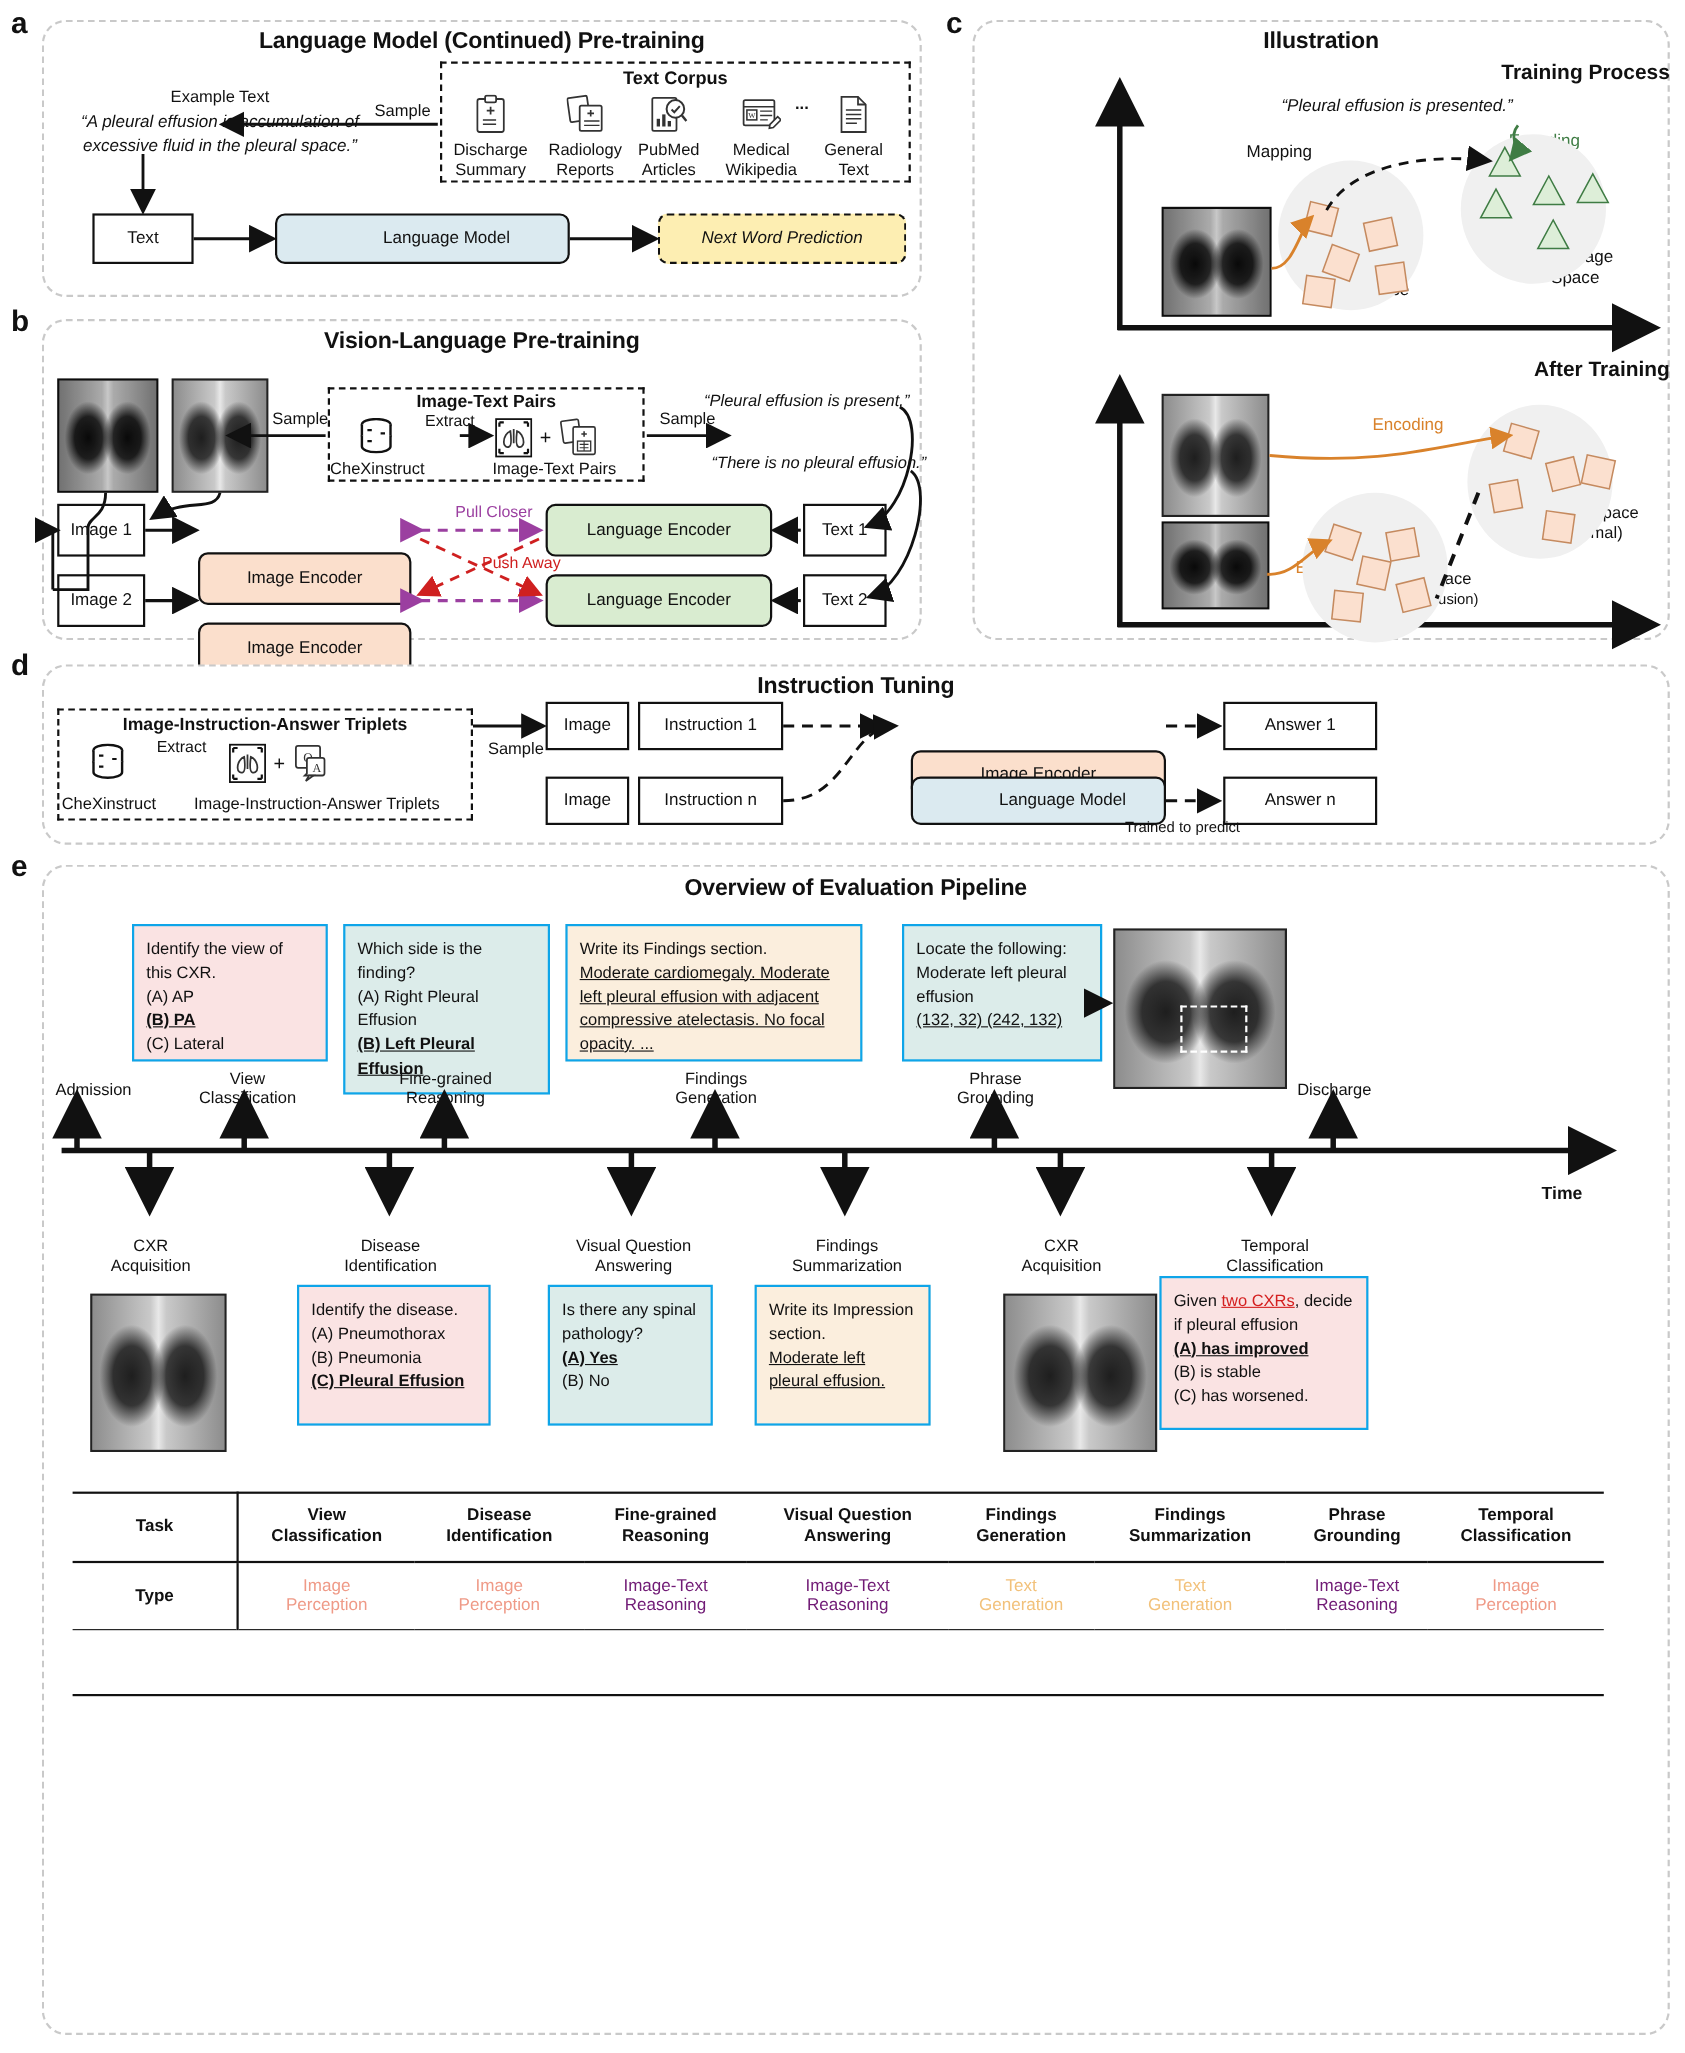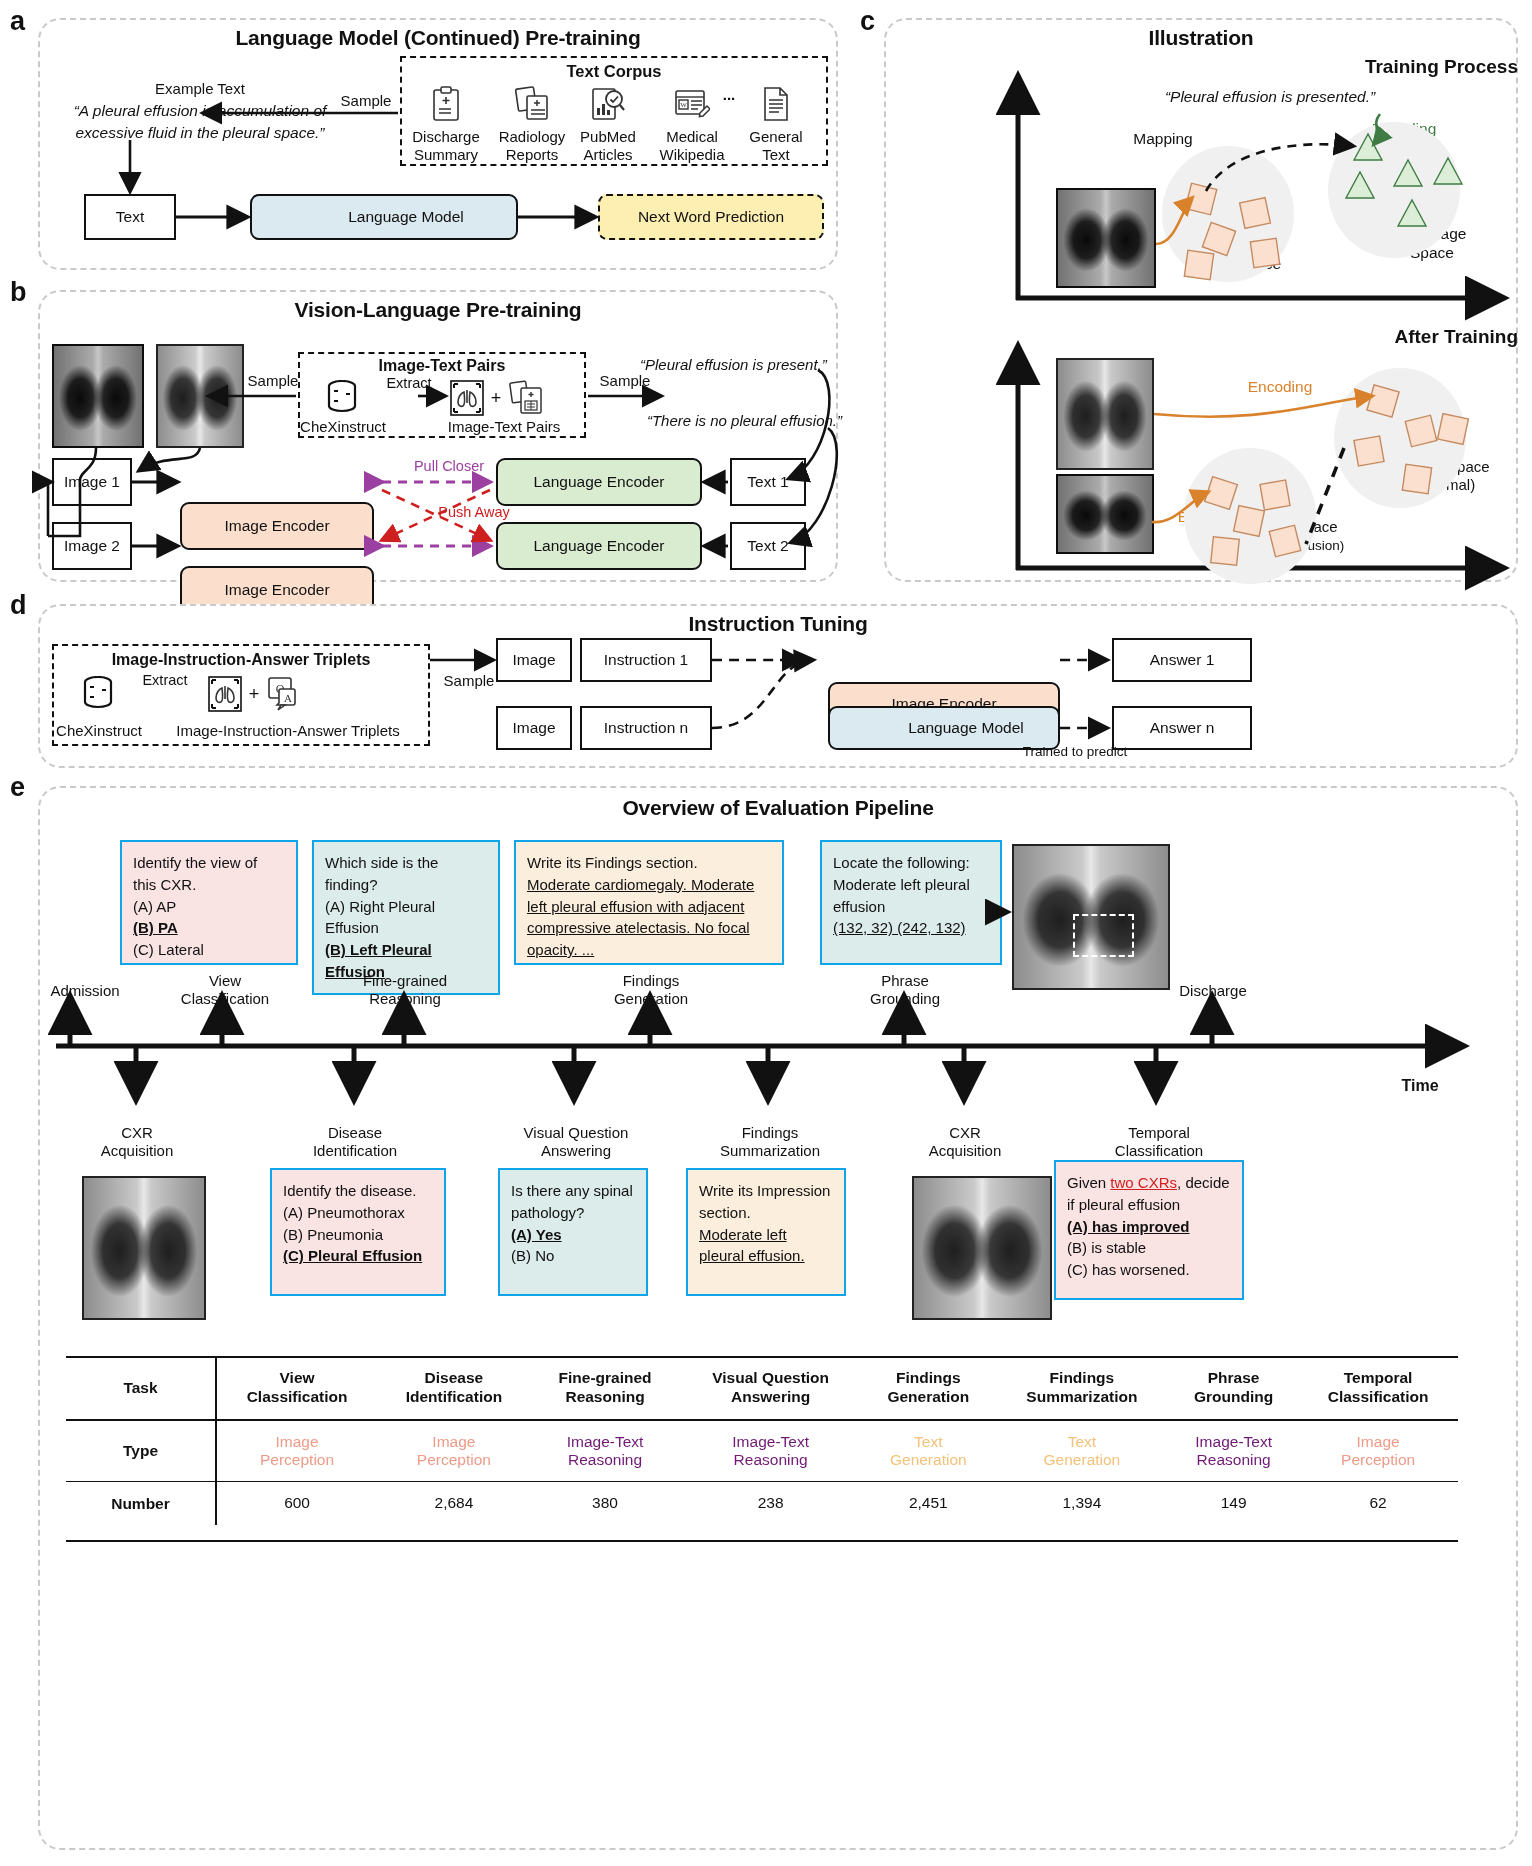--- a/index.html
+++ b/index.html
@@ -166,21 +166,21 @@
 </div>
 
 <div class="lbl" style="left:406px; top:128px; width:80px;"><span>Discharge</span><br><span>Summary</span></div>
 <div class="lbl" style="left:492px; top:128px; width:80px;"><span>Radiology</span><br><span>Reports</span></div>
 <div class="lbl" style="left:568px; top:128px; width:80px;"><span>PubMed</span><br><span>Articles</span></div>
 <div class="lbl" style="left:646px; top:128px; width:92px;"><span>Medical</span><br><span>Wikipedia</span></div>
 <div class="lbl" style="left:738px; top:128px; width:76px;"><span>General</span><br><span>Text</span></div>
 
 <div class="box" style="left:84px; top:194px; width:92px; height:46px;">Text</div>
 <div class="box rbox blue" style="left:250px; top:194px; width:268px; height:46px;">Language Model</div>
-<div class="box rbox yellow" style="left:598px; top:194px; width:226px; height:46px;">Next Word Prediction</div>
+<div class="box rbox yellow" style="left:598px; top:194px; width:226px; height:46px;font-style:italic;">Next Word Prediction</div>
 
 <div class="panel-letter" style="left:10px; top:277px;">b</div>
 <div class="panel" style="left:38px; top:290px; width:800px; height:292px;"></div>
 <div class="ptitle" style="position:absolute; left:38px; top:298px; width:800px;">Vision-Language Pre-training</div>
 
 <div class="xray dark" style="left:52px; top:344px; width:92px; height:104px;"></div>
 <div class="xray" style="left:156px; top:344px; width:88px; height:104px;"></div>
 
 <div class="lbl" style="left:240px; top:372px; width:66px;">Sample</div>
 
@@ -397,31 +397,20 @@
     <td class="first-col hdr">Type</td>
     <td class="c-img"><span>Image</span><br><span>Perception</span></td>
     <td class="c-img"><span>Image</span><br><span>Perception</span></td>
     <td class="c-it"><span>Image-Text</span><br><span>Reasoning</span></td>
     <td class="c-it"><span>Image-Text</span><br><span>Reasoning</span></td>
     <td class="c-txt"><span>Text</span><br><span>Generation</span></td>
     <td class="c-txt"><span>Text</span><br><span>Generation</span></td>
     <td class="c-it"><span>Image-Text</span><br><span>Reasoning</span></td>
     <td class="c-img"><span>Image</span><br><span>Perception</span></td>
   </tr>
-  <tr>
-    <td class="first-col hdr">Number</td>
-    <td>600</td>
-    <td>2,684</td>
-    <td>380</td>
-    <td>238</td>
-    <td>2,451</td>
-    <td>1,394</td>
-    <td>149</td>
-    <td>62</td>
-  </tr>
 </tbody>
   </table>
 
 <svg class="ov">
   <defs>
     <marker id="ar" markerWidth="9" markerHeight="9" refX="7" refY="4.5" orient="auto">
         <path d="M0,0 L9,4.5 L0,9 z" fill="#111"></path>
       </marker>
     <marker id="arP" markerWidth="8" markerHeight="8" refX="6.5" refY="4" orient="auto">
         <path d="M0,0 L8,4 L0,8 z" fill="#9b3fa0"></path>

